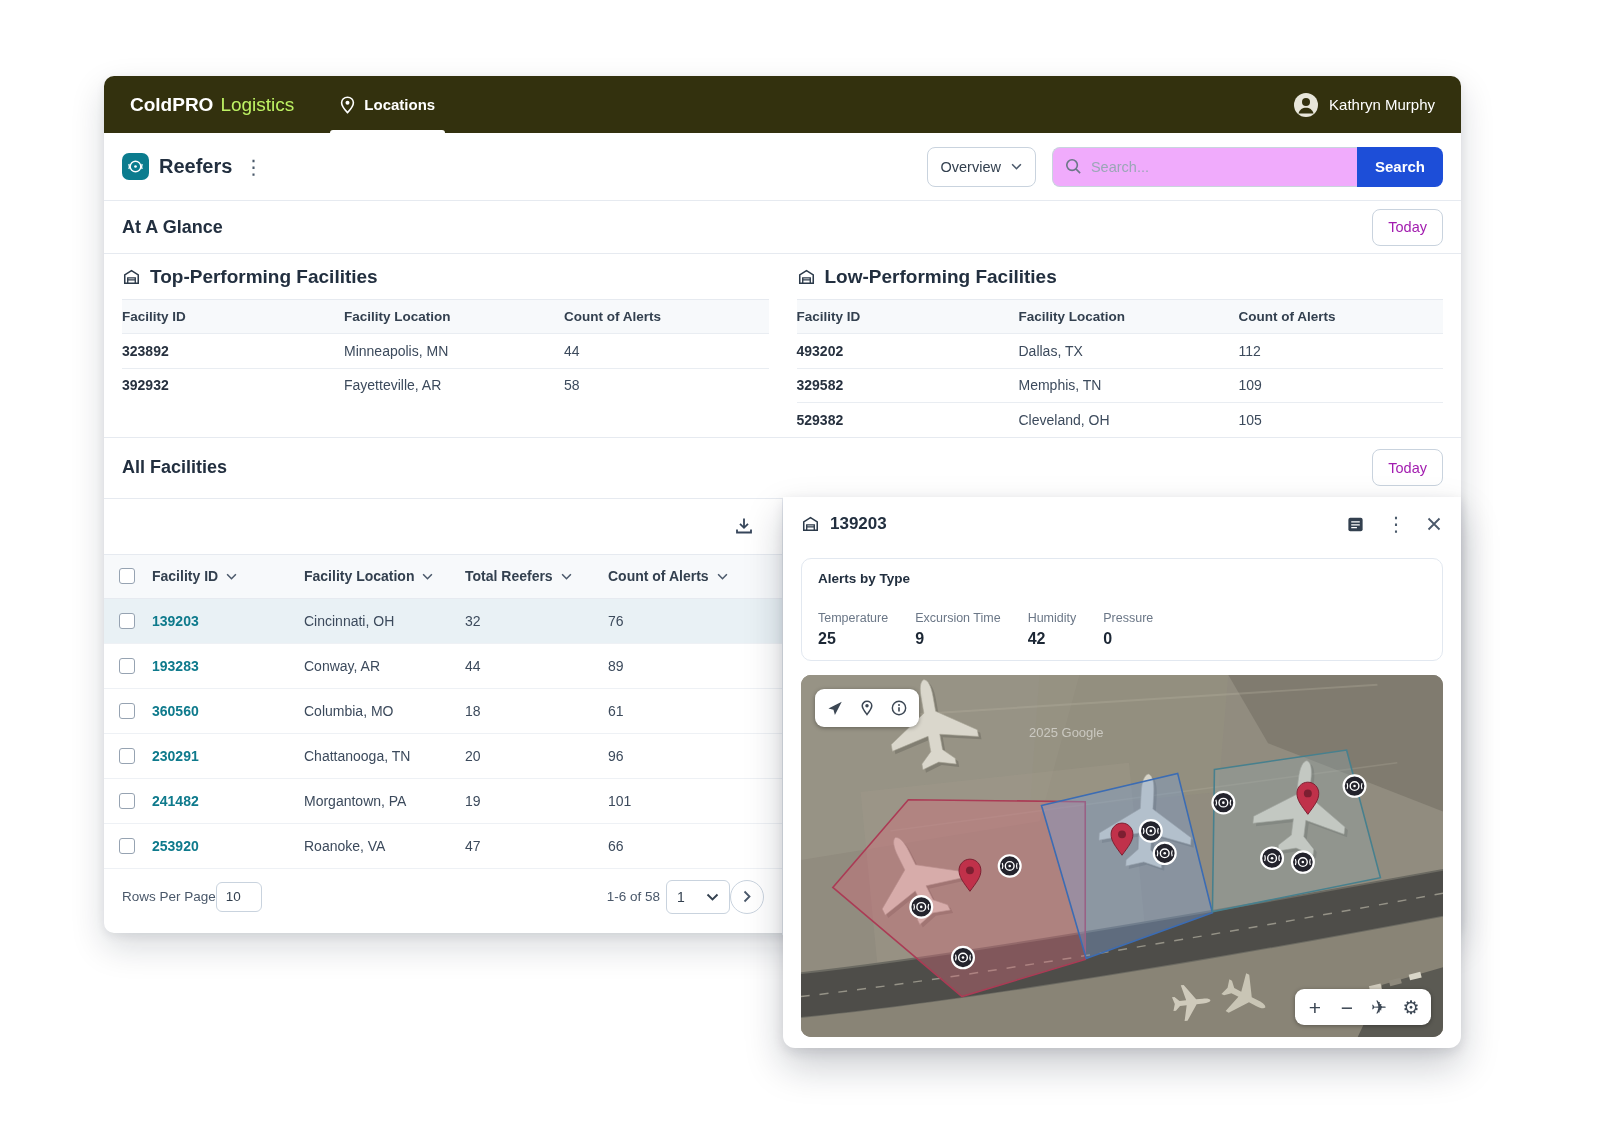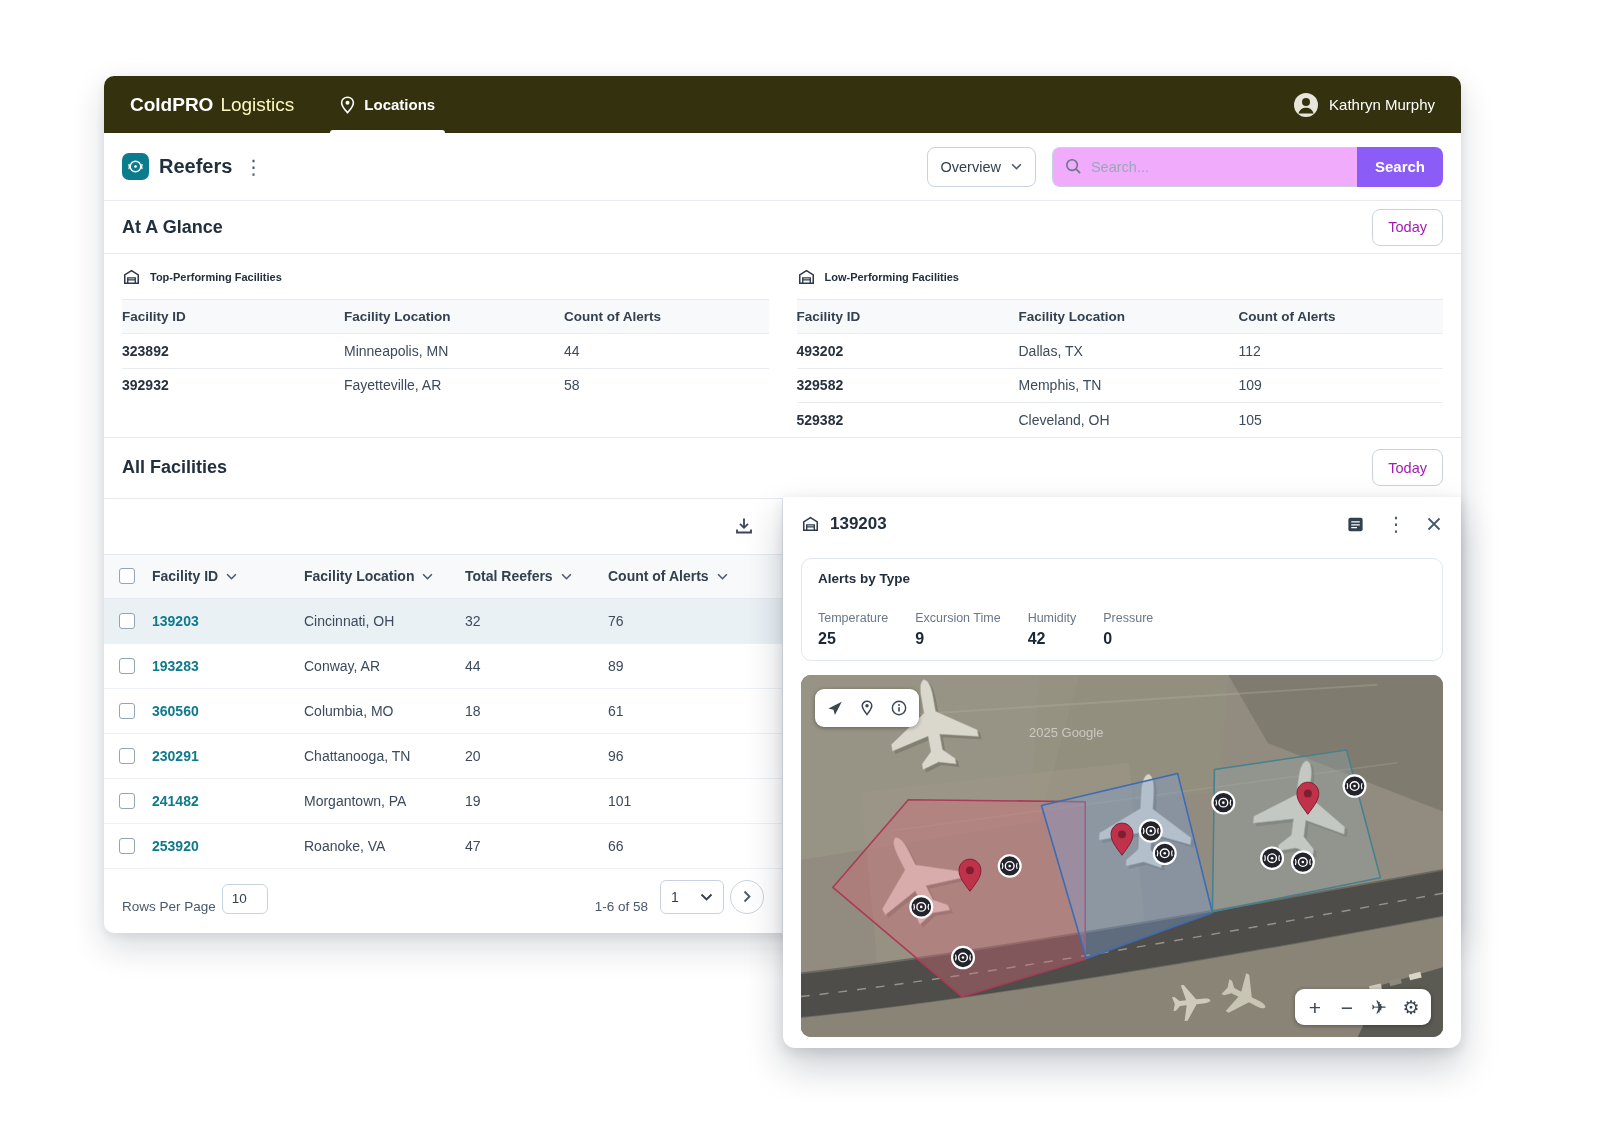--- a/index.html
+++ b/index.html
@@ -6,68 +6,68 @@
   html,body{width:1600px;height:1133px}
   body{position:relative;background:#ffffff;font-family:"Liberation Sans",sans-serif;color:#36455a}
   svg{display:block}
   .main-card{position:absolute;left:104px;top:76px;width:1357px;height:857px;background:#fff;border-radius:10px;
              box-shadow:0 14px 34px rgba(15,23,42,.16),0 3px 10px rgba(15,23,42,.07)}
 
   
   .topbar{height:57px;background:#33310e;border-radius:10px 10px 0 0;display:flex;align-items:center;padding:0 26px}
   .brand{display:flex;align-items:baseline;gap:7px;font-size:19px;line-height:1}
   .brand .b1{font-weight:700;color:#fff}
-  .brand .b2{font-weight:300;color:#fef9c3}
+  .brand .b2{font-weight:300;color:#bef264}
   .nav-item{margin-left:46px;height:57px;display:flex;align-items:center;gap:9px;color:#fff;font-size:15px;font-weight:700;position:relative;cursor:pointer}
   .nav-item::after{content:"";position:absolute;left:-10px;right:-10px;bottom:0;height:3px;background:#fff;border-radius:3px 3px 0 0}
   .flex-sp{flex:1}
   .user{display:flex;align-items:center;gap:10px;color:#fff;font-size:15px;font-weight:400;cursor:pointer}
 
   
   .page-header{height:67px;display:flex;align-items:center;padding:0 18px}
   .reefer-logo{width:27px;height:27px;border-radius:7px;background:#0b7c8e;display:flex;align-items:center;justify-content:center;margin-right:10px}
   .page-title{font-size:20px;font-weight:700;color:#222f3f}
   .kebab{font-size:20px;color:#4b5a6b;width:26px;text-align:center;cursor:pointer;line-height:1}
   .page-header .kebab{margin-left:8px}
   .view-select{margin-left:auto;height:40px;border:1px solid #c9d3de;border-radius:8px;background:#fff;display:flex;align-items:center;gap:10px;padding:0 13px;font-size:14.5px;color:#33404f;cursor:pointer}
   .search-wrap{display:flex;margin-left:16px}
   .search-box{width:305px;height:40px;border:1px solid #c9d3de;border-right:none;border-radius:8px 0 0 8px;display:flex;align-items:center;gap:9px;padding:0 12px;background:#f0abfc}
   .search-box input{border:none;outline:none;flex:1;font-size:14.5px;color:#33404f;font-family:inherit;background:transparent}
   .search-box input::placeholder{color:#9aa7b6}
-  .search-btn{height:40px;padding:0 18px;background:#8b5cf6;color:#fff;border:none;border-radius:0 8px 8px 0;font-size:15px;font-weight:700;font-family:inherit;cursor:pointer}
+  .search-btn{height:40px;padding:0 18px;background:#1d4ed8;color:#fff;border:none;border-radius:0 8px 8px 0;font-size:15px;font-weight:700;font-family:inherit;cursor:pointer}
 
   .hdiv{height:1px;background:#e6eaf0}
 
   
   .sec-head{display:flex;align-items:center;padding:0 18px;height:52px}
   .sec-head.tall{height:61px}
   .sec-title{font-size:18px;font-weight:700;color:#222f3f}
   .today-btn{margin-left:auto;height:37px;padding:0 15px;border:1px solid #c9d3de;border-radius:8px;background:#fff;font-size:14.5px;color:#a21caf;display:flex;align-items:center;font-family:inherit;cursor:pointer}
 
   
   .glance-tables{display:grid;grid-template-columns:1fr 1fr;column-gap:28px;padding:0 18px;border-top:1px solid #e6eaf0;border-bottom:1px solid #e6eaf0}
-  .gtitle{display:flex;align-items:center;gap:9px;height:45px;font-size:11px;font-weight:700;color:#222f3f}
+  .gtitle{display:flex;align-items:center;gap:9px;height:45px;font-size:19px;font-weight:700;color:#222f3f}
   .grow{display:grid;grid-template-columns:222px 220px 1fr;align-items:center}
   .ghead{background:#f7f9fb;height:34px;font-size:13.5px;font-weight:700;color:#33404f;border-top:1px solid #e6eaf0}
   .gdata{height:34.5px;border-top:1px solid #e9edf2;font-size:14px;color:#3c4a5c}
   .gdata .gid{font-weight:700;color:#27313f}
 
   
   .fac-body{position:relative;height:436px;display:flex}
   .table-area{width:679px;border-right:1px solid #e6eaf0;display:flex;flex-direction:column}
   .table-toolbar{height:55px;display:flex;align-items:center;justify-content:flex-end;padding:0 26px}
   .icon-btn{background:none;border:none;cursor:pointer;color:#36455a;display:flex;align-items:center;justify-content:center;padding:2px}
   .fgrid{display:grid;grid-template-columns:48px 152px 161px 143px 1fr;align-items:center}
   .ftable-head{height:45px;background:#f7f9fb;border-top:1px solid #e6eaf0;border-bottom:1px solid #e6eaf0;font-size:14px;font-weight:700;color:#33404f}
   .fhc{display:flex;align-items:center;gap:8px;cursor:pointer}
   .frow{height:45px;border-bottom:1px solid #eef1f5;font-size:14px;color:#3c4a5c;cursor:pointer}
   .frow.selected{background:#e9f1f5}
   .fid{color:#0e7a8c;font-weight:700;cursor:pointer}
   .cbx{width:16px;height:16px;border:1.5px solid #96a3b2;border-radius:3px;background:#fff;margin-left:15px;cursor:pointer}
-  .tfoot{display:flex;align-items:flex-end;padding:11px 18px 0;gap:6px;font-size:13.5px;color:#4a586a}
+  .tfoot{display:flex;align-items:center;padding:11px 18px 0;gap:0;font-size:13.5px;color:#4a586a}
   .rpp-input{width:46px;height:30px;border:1px solid #c9d3de;border-radius:6px;padding:0 9px;font-size:13.5px;color:#33404f;font-family:inherit}
   .range{margin-left:auto;margin-right:6px}
   .page-select{width:64px;height:34px;border:1px solid #c9d3de;border-radius:6px;display:flex;align-items:center;justify-content:space-between;padding:0 10px;background:#fff;cursor:pointer;color:#33404f;font-size:14px}
   .next-btn{width:34px;height:34px;border:1px solid #c9d3de;border-radius:50%;display:flex;align-items:center;justify-content:center;background:#fff;cursor:pointer;color:#4a586a}
 
   
   .detail-panel{position:absolute;left:679px;top:421px;width:678px;height:551px;background:#fff;border-radius:0 0 12px 12px;
                 box-shadow:0 18px 38px rgba(15,23,42,.22),0 4px 12px rgba(15,23,42,.10);display:flex;flex-direction:column;z-index:5}
   .panel-head{height:56px;display:flex;align-items:center;gap:10px;padding:0 18px}
   .panel-title{font-size:17px;font-weight:700;color:#222f3f}

